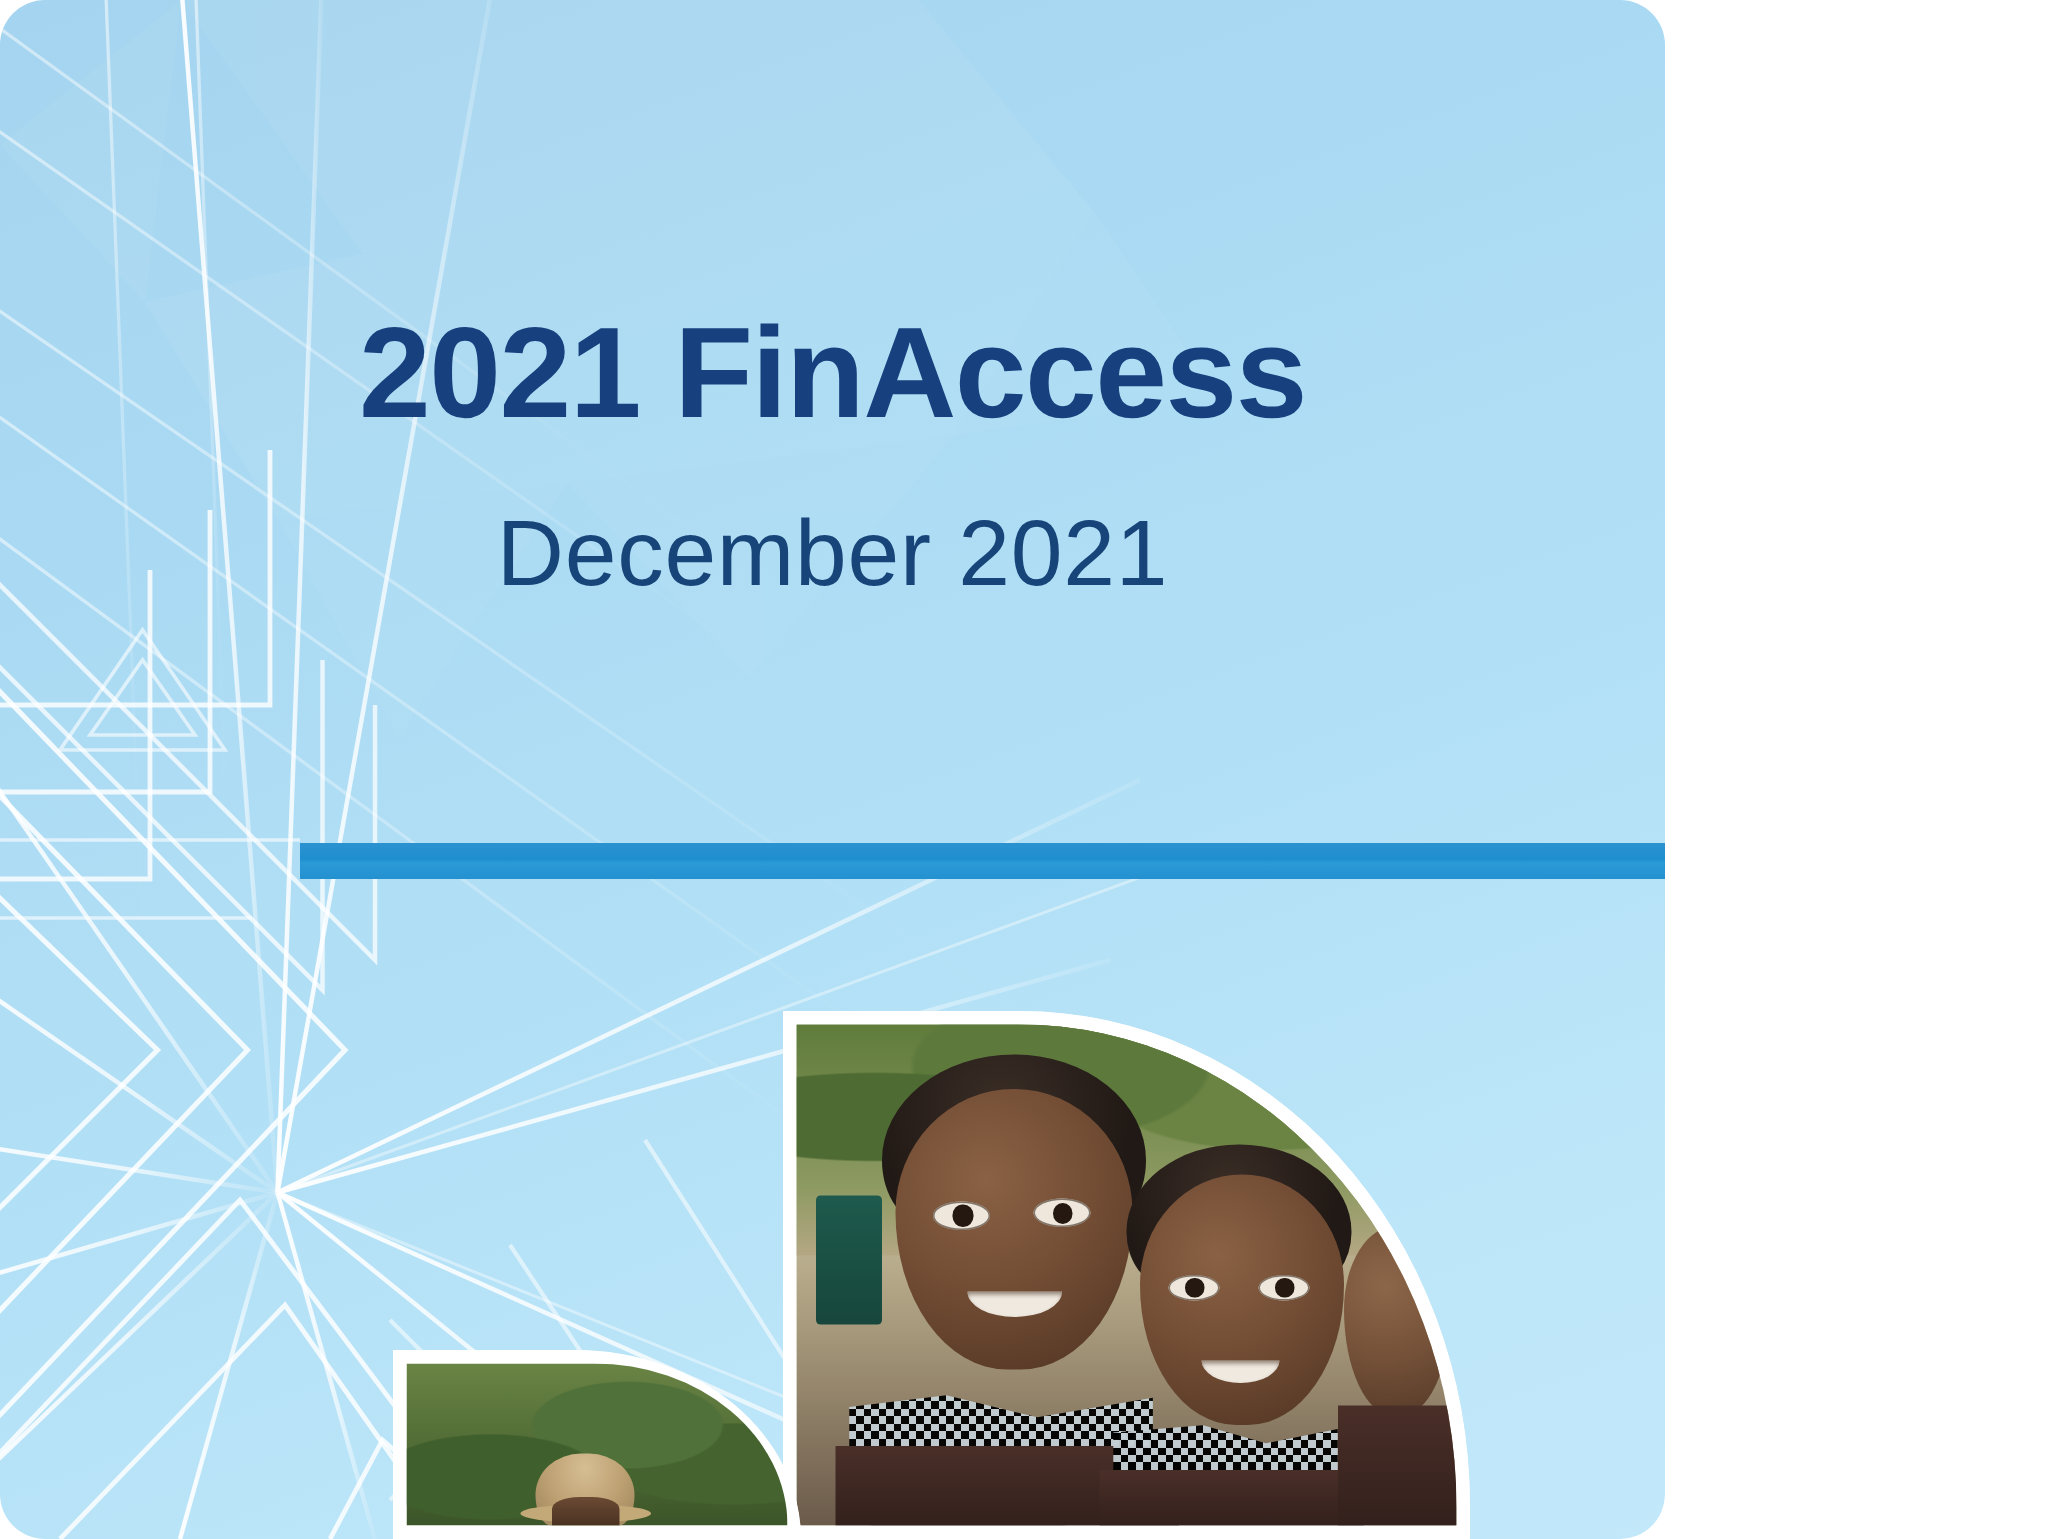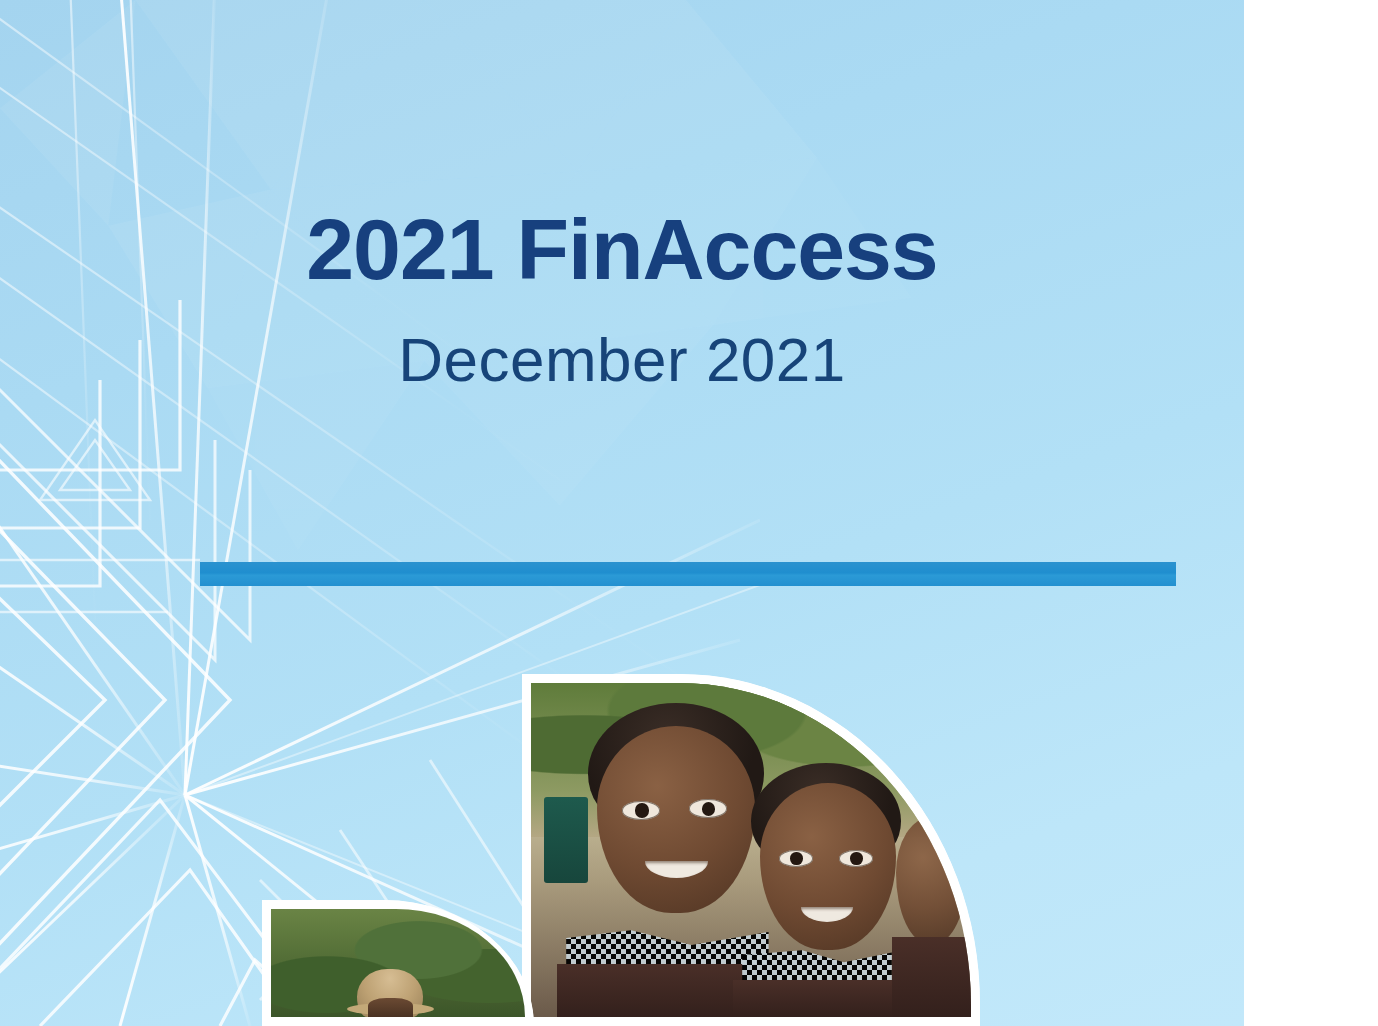--- a/index.html
+++ b/index.html
@@ -3,23 +3,24 @@
 <meta charset="utf-8">
 <style>
   * { margin:0; padding:0; box-sizing:border-box; }
   html, body {
     width:1378px; height:1026px;
     overflow:hidden;
     font-family:"Liberation Sans", sans-serif;
   }
   #cover {
     position:relative;
-    width:1244px; height:1026px;
+    width:1110px; height:1026px;
     overflow:hidden;
     background:linear-gradient(160deg,#a4d4ef 0%, #aadaf3 28%, #b2e0f6 58%, #bde6f9 82%, #c2e8fa 100%);
+    border-radius:30px;
   }
 
   
   .poly-wash {
     position:absolute; inset:0;
     pointer-events:none;
   }
 
   
   .lineart {
@@ -40,21 +41,21 @@
     display:block;
     color:#17407e;
     font-weight:bold;
     font-size:86px;
     line-height:106px;
     letter-spacing:-1px;
     white-space:nowrap;
   }
   .subtitle {
     display:block;
-    margin-top:22px;
+    margin-top:32px;
     color:#174479;
     font-size:62px;
     font-weight:300;
     line-height:72px;
     letter-spacing:0.5px;
   }
 
   
   .rule {
     position:absolute;

